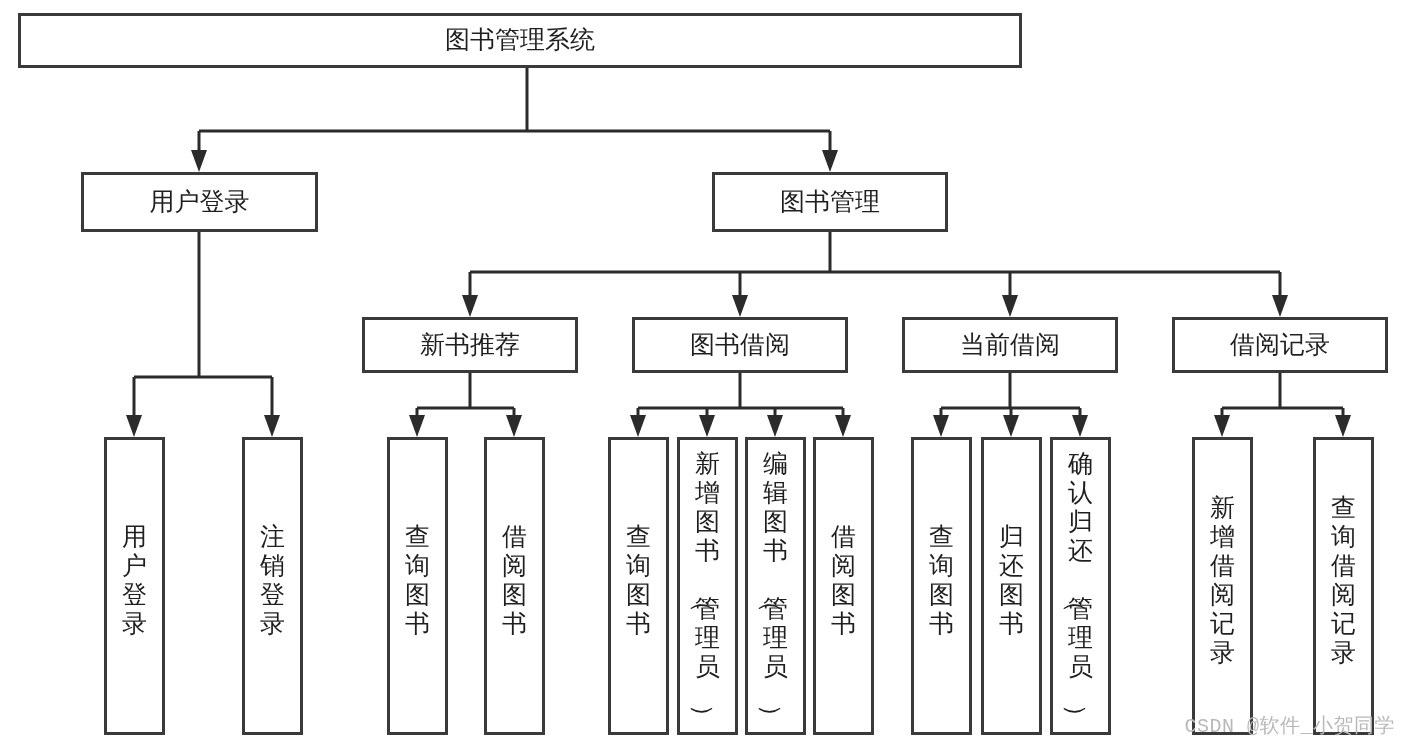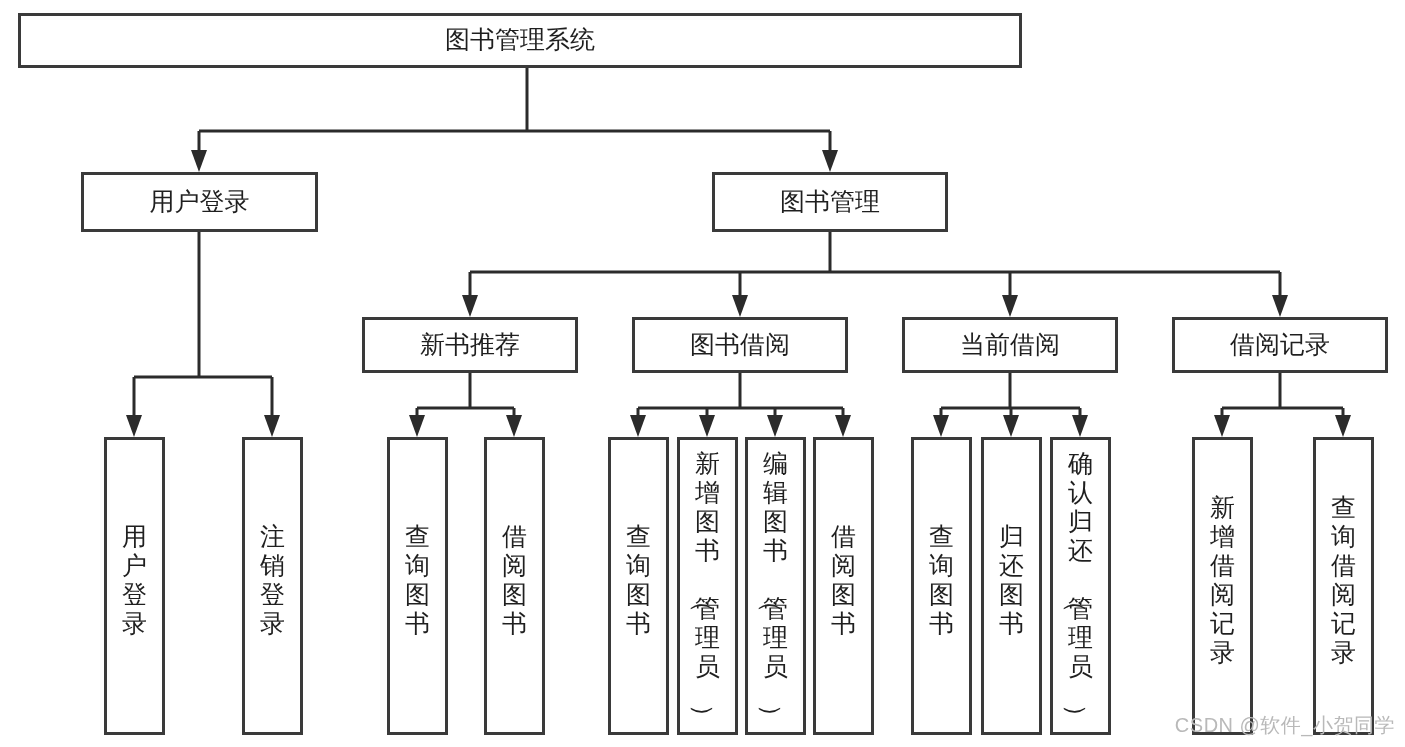--- a/index.html
+++ b/index.html
@@ -50,21 +50,21 @@
   .node-label-vertical {
     fill: #1f1f1f;
     font-family: "Liberation Sans", "DejaVu Sans", sans-serif;
     font-size: 25px;
     text-anchor: middle;
   }
   .watermark {
     position: absolute;
     right: 10px;
     bottom: 8px;
-    font-family: Liberation Sans, sans-serif;
+    font-family: Liberation Mono, monospace;
     font-size: 20px;
     color: #b9b9b9;
     letter-spacing: 0.5px;
     white-space: nowrap;
     pointer-events: none;
   }
 </style>
 </head>
 <body>
 

